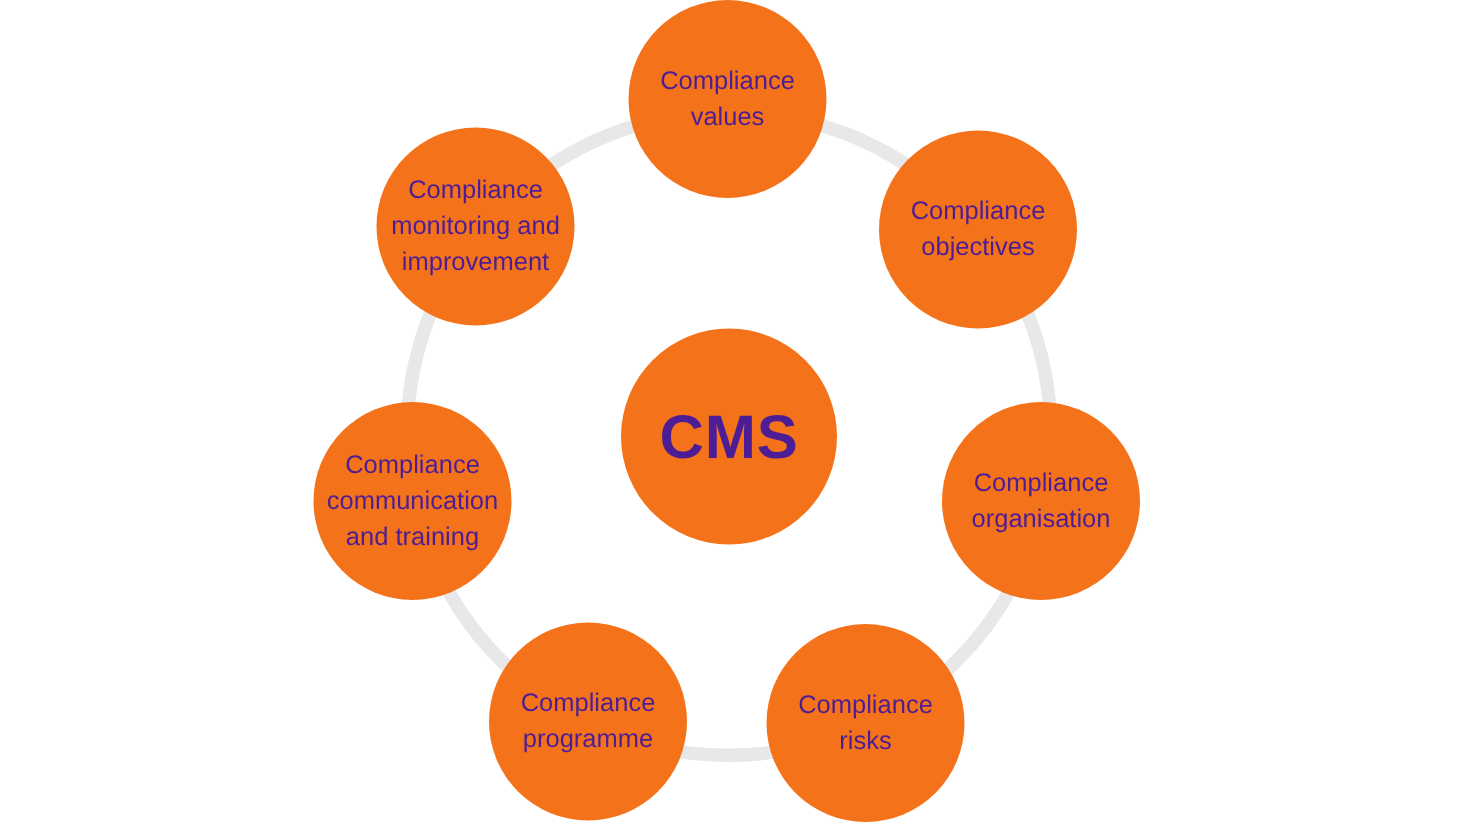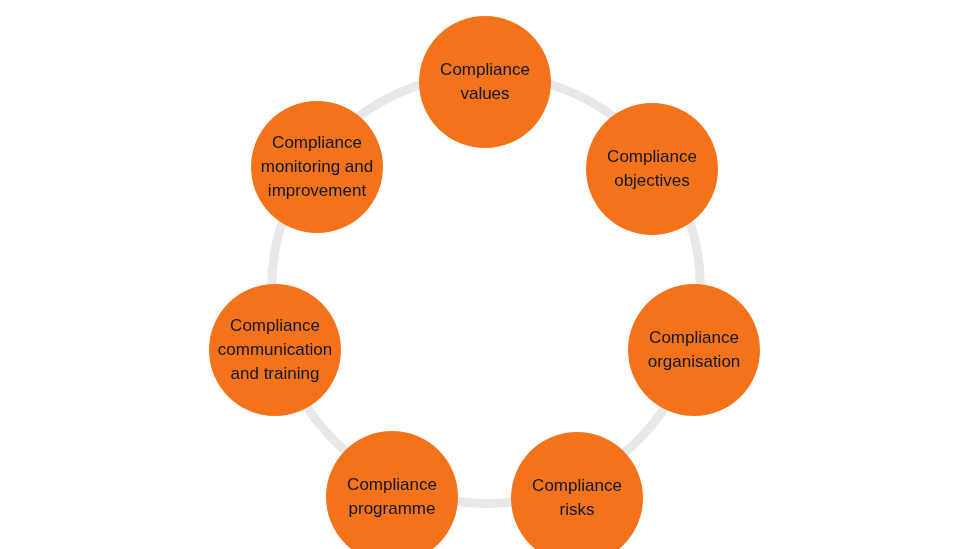--- a/index.html
+++ b/index.html
@@ -22,26 +22,25 @@
     height: 438px;
     box-sizing: border-box;
     border: 9px solid #E8E8EA;
     border-radius: 50%;
   }
 
   .node {
     position: absolute;
     border-radius: 50%;
     background: #F4731A;
-    color: #0f172a;
+    color: #4c1d95;
     display: flex;
     align-items: center;
     justify-content: center;
     text-align: center;
-    margin-top: 16px;
   }
 
   .sat {
     width: 132px;
     height: 132px;
     font-size: 17px;
     line-height: 24px;
   }
 
   .sat .label { white-space: pre-line; }
@@ -105,14 +104,17 @@
 communication
 and training</span>
   </div>
 
   <div class="node sat n-monitoring">
     <span class="label">Compliance
 monitoring and
 improvement</span>
   </div>
 
+  <div class="node center-node">
+    <span class="label">CMS</span>
+  </div>
 
 </div>
 
 </body></html>

